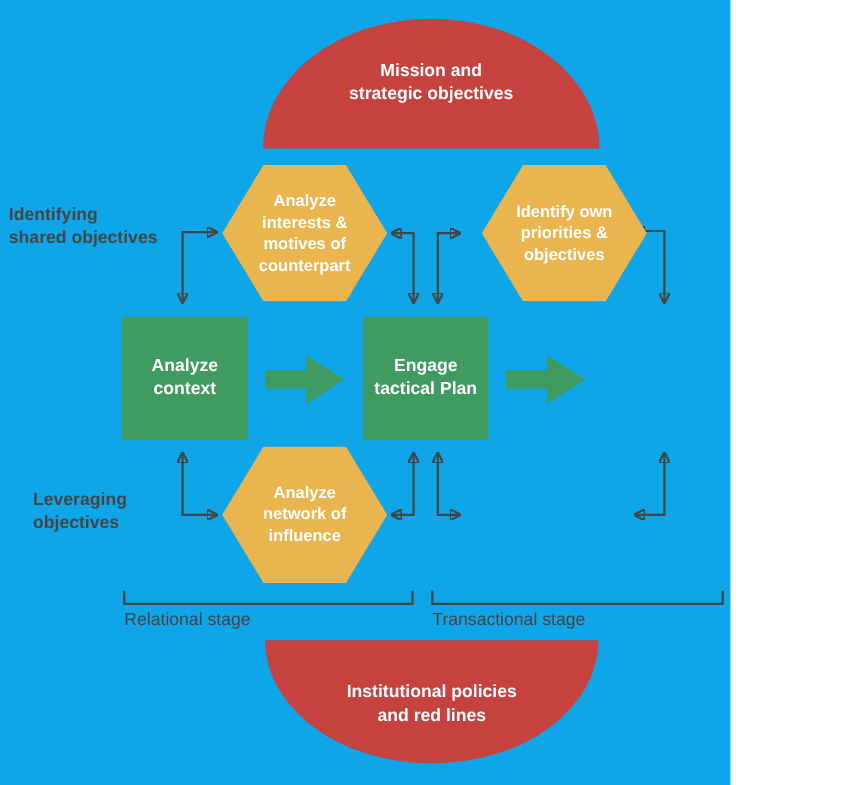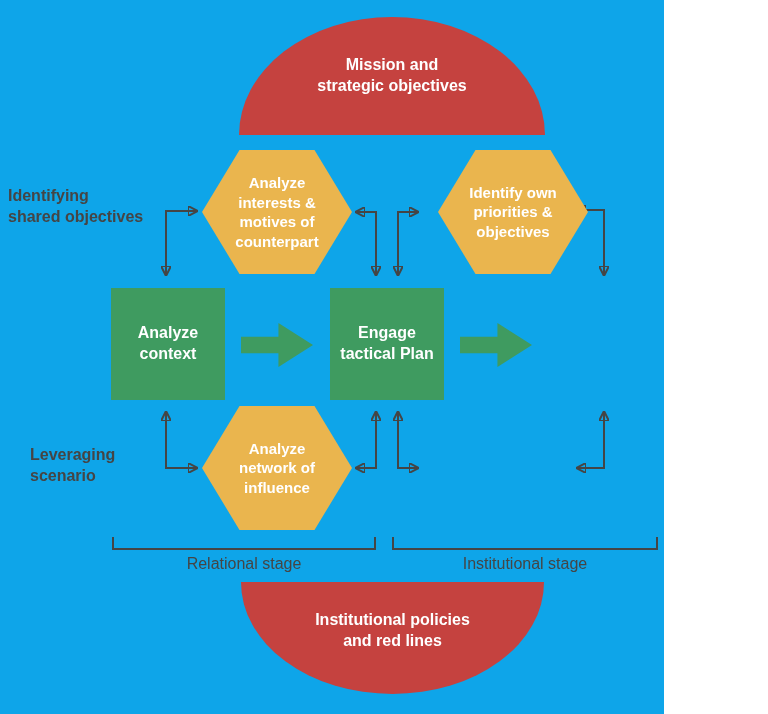--- a/index.html
+++ b/index.html
@@ -4,21 +4,21 @@
 <style>
   * { margin:0; padding:0; box-sizing:border-box; }
   html,body { background:#ffffff; font-family:"Liberation Sans", sans-serif; }
   .canvas { position:relative; width:664px; height:714px; background:#0ea5e9; overflow:hidden; }
 
   .dome { position:absolute; background:var(--red,#C5423F); display:flex; align-items:center; justify-content:center; }
   .dome-top { left:239px; top:17px; width:306px; height:118px;
               border-radius:153px 153px 0 0 / 118px 118px 0 0; }
   .dome-bottom { left:241px; top:582px; width:303px; height:112px;
               border-radius:0 0 152px 152px / 0 0 112px 112px;
-              align-items:flex-start; padding-top:28px; }
+              align-items:flex-start; padding-top:38px; }
 
   .shape-label { color:#ffffff; font-weight:700; font-size:16px; line-height:1.3;
                  text-align:center; white-space:pre-line; }
 
   .hex { position:absolute; width:150px; height:124px; background:var(--yellow,#EAB54E);
          clip-path:polygon(0 50%, 25% 0, 75% 0, 100% 50%, 75% 100%, 25% 100%);
          display:flex; align-items:center; justify-content:center; }
   .hex .shape-label { font-size:15px; }
   .hex-1 { left:202px; top:150px; }
   .hex-2 { left:438px; top:150px; }
@@ -33,21 +33,21 @@
         clip-path:polygon(0 31%, 52% 31%, 52% 0, 100% 50%, 52% 100%, 52% 69%, 0 69%); }
   .fat-arrow-1 { left:241px; }
   .fat-arrow-2 { left:460px; }
 
   .side-label { position:absolute; color:var(--gray,#4B4B4B); font-size:16px; font-weight:700;
                 line-height:1.3; text-align:left; white-space:pre-line; }
   .side-label-1 { left:8px;  top:186px; width:156px; }
   .side-label-2 { left:30px; top:445px; width:150px; }
 
   .bracket-label { position:absolute; top:555px; color:var(--gray,#4B4B4B); font-size:16px;
-                   font-weight:500; text-align:center; }
+                   font-weight:500; }
   .bracket-label-1 { left:113px; width:262px; }
   .bracket-label-2 { left:393px; width:264px; }
 
   svg.connectors { position:absolute; left:0; top:0; pointer-events:none; }
   svg.connectors path { fill:none; stroke:var(--gray,#434343); stroke-width:2; }
   svg.connectors path.bracket { stroke-width:2; }
 </style>
 </head>
 <body>
 
@@ -106,23 +106,23 @@
     <div class="shape-label">Engage
 tactical Plan</div>
   </div>
 
   <div class="fat-arrow fat-arrow-1"></div>
   <div class="fat-arrow fat-arrow-2"></div>
 
   <div class="side-label side-label-1">Identifying
 shared objectives</div>
   <div class="side-label side-label-2">Leveraging
-scenario</div>
+objectives</div>
 
   <div class="bracket-label bracket-label-1">Relational stage</div>
-  <div class="bracket-label bracket-label-2">Institutional stage</div>
+  <div class="bracket-label bracket-label-2">Transactional stage</div>
 
   <div class="dome dome-bottom">
     <div class="shape-label">Institutional policies
 and red lines</div>
   </div>
 
 </div>
 
 </body></html>

